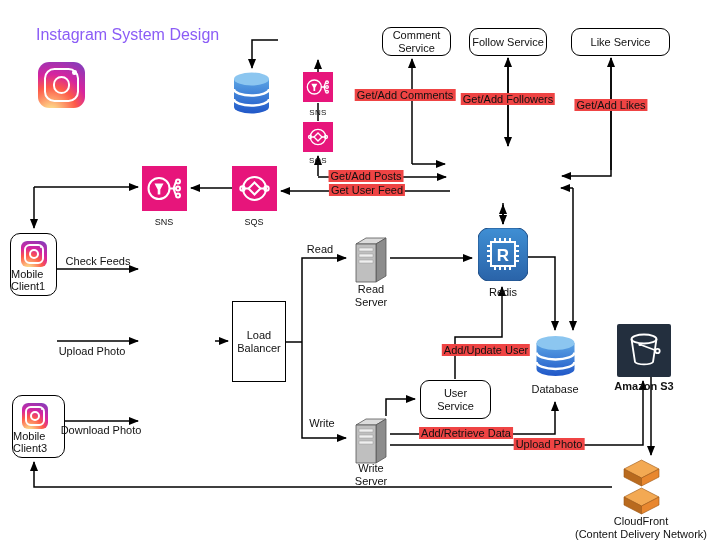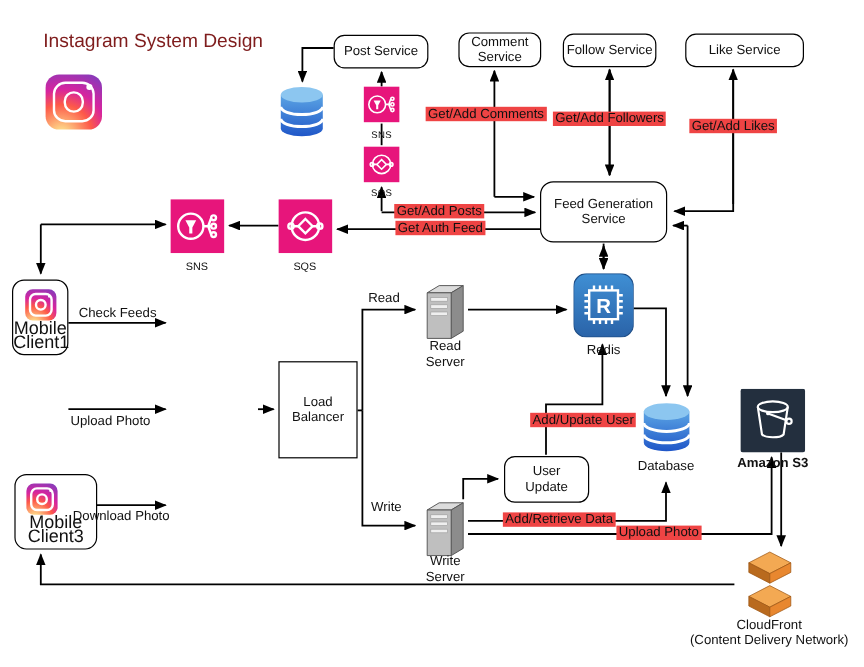--- a/index.html
+++ b/index.html
@@ -1,25 +1,25 @@
 <!DOCTYPE html>
 <html><head>
 <meta charset="utf-8">
 <style>
   html,body{margin:0;padding:0;background:#fff;}
   #canvas{position:relative;width:720px;height:556px;background:#fff;overflow:hidden;
           font-family:"Liberation Sans","DejaVu Sans",sans-serif;color:#111;}
   #edges{position:absolute;left:0;top:0;width:720px;height:556px;}
-  .title{position:absolute;left:36px;top:26px;font-size:16px;font-weight:500;color:#7f1d1d;}
+  .title{position:absolute;left:36px;top:26px;font-size:16px;font-weight:500;color:#8b5cf6;}
   .node{position:absolute;background:#fff;border:1.6px solid #000;border-radius:9px;
         display:flex;align-items:center;justify-content:center;text-align:center;
         font-size:11px;line-height:13px;box-sizing:border-box;}
   .sharp{border-radius:0;}
   .client{border-radius:10px;}
-  .client .clabel{position:absolute;left:0;right:0;bottom:3px;text-align:center;font-size:15px;line-height:12px;}
+  .client .clabel{position:absolute;left:0;right:0;bottom:3px;text-align:left;font-size:11px;line-height:12px;}
   .icon{position:absolute;}
   .cap{position:absolute;transform:translateX(-50%);text-align:center;font-size:11px;line-height:13px;}
   .lbl{position:absolute;transform:translateX(-50%);font-size:11px;white-space:nowrap;}
   .bg{background:#ef4444;padding:0 2px;line-height:12px;}
   .tiny{font-size:8px;letter-spacing:.3px;}
   .mid{font-size:9px;}
   .bold{font-weight:bold;}
   
   .ig{position:absolute;border-radius:24%;
       background:radial-gradient(circle at 28% 110%, #fdf497 0%, #fd5949 42%, #d6249f 63%, #8a3ab9 92%);}
@@ -139,51 +139,45 @@
     </g>
   </svg>
 
   <div class="title">Instagram System Design</div>
   <div class="ig icon" style="left:38px;top:62px;width:47px;height:46px">
       <i class="cam"></i>
       <i class="lens"></i>
       <i class="dot"></i>
     </div>
 
-  <div class="node" style="left:278px;top:29px;width:79px;height:28px">
-      <span>Post Service</span>
-    </div>
   <div class="node" style="left:382px;top:27px;width:69px;height:29px">
       <span style="width:60px">Comment Service</span>
     </div>
   <div class="node" style="left:469px;top:28px;width:78px;height:28px">
       <span>Follow Service</span>
     </div>
   <div class="node" style="left:571px;top:28px;width:99px;height:28px">
       <span>Like Service</span>
     </div>
-  <div class="node" style="left:450px;top:151px;width:106px;height:51px;border-radius:11px">
-      <span style="width:92px">Feed Generation Service</span>
-    </div>
-  <div class="node sharp" style="left:232px;top:301px;width:66px;height:81px">
+  <div class="node sharp" style="left:232px;top:301px;width:54px;height:81px">
       <span style="width:52px">Load Balancer</span>
     </div>
   <div class="node" style="left:420px;top:380px;width:71px;height:39px">
-      <span style="width:46px">User Update</span>
+      <span style="width:46px">User Service</span>
     </div>
 
   <div class="node client" style="left:10px;top:233px;width:47px;height:63px">
     <div class="ig" style="left:10px;top:7px;width:26px;height:26px">
         <i class="cam"></i>
         <i class="lens"></i>
         <i class="dot"></i>
       </div>
     <span class="clabel">Mobile Client1</span>
   </div>
-  <div class="node client" style="left:12px;top:395px;width:69px;height:63px">
+  <div class="node client" style="left:12px;top:395px;width:53px;height:63px">
     <div class="ig" style="left:9px;top:7px;width:26px;height:26px">
         <i class="cam"></i>
         <i class="lens"></i>
         <i class="dot"></i>
       </div>
     <span class="clabel">Mobile Client3</span>
   </div>
 
   <svg class="icon" style="left:231px;top:71px" width="41" height="46" viewBox="0 0 41 46">
     <path d="M3,8 V36 A17.5,6.5 0 0 0 38,36 V8" fill="url(#dbg)"></path>
@@ -309,21 +303,21 @@
   </svg>
   <div class="cap" style="left:641px;top:515px;width:180px">
     <span>CloudFront</span><br>
     <span>(Content Delivery Network)</span>
   </div>
 
   <div class="lbl" style="left:98px;top:255px">Check Feeds</div>
   <div class="lbl" style="left:92px;top:345px">Upload Photo</div>
   <div class="lbl" style="left:101px;top:424px">Download Photo</div>
   <div class="lbl bg" style="left:366px;top:170px">Get/Add Posts</div>
-  <div class="lbl bg" style="left:367px;top:184px">Get Auth Feed</div>
+  <div class="lbl bg" style="left:367px;top:184px">Get User Feed</div>
   <div class="lbl bg" style="left:405px;top:89px">Get/Add Comments</div>
   <div class="lbl bg" style="left:508px;top:93px">Get/Add Followers</div>
   <div class="lbl bg" style="left:611px;top:99px">Get/Add Likes</div>
   <div class="lbl" style="left:320px;top:243px">Read</div>
   <div class="lbl" style="left:322px;top:417px">Write</div>
   <div class="lbl bg" style="left:486px;top:344px">Add/Update User</div>
   <div class="lbl bg" style="left:466px;top:427px">Add/Retrieve Data</div>
   <div class="lbl bg" style="left:549px;top:438px">Upload Photo</div>
 
 </div>

